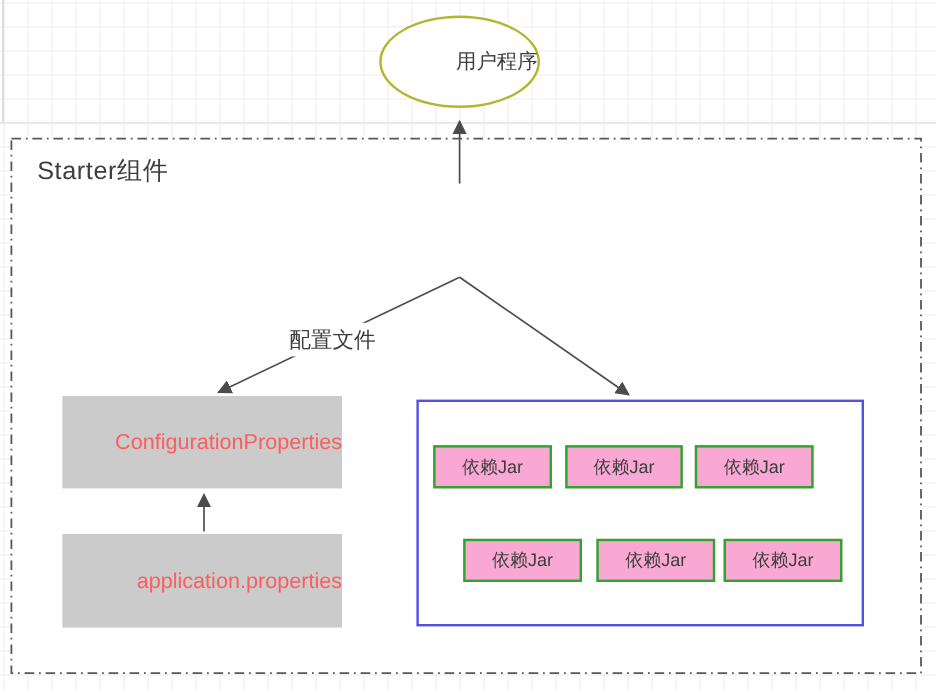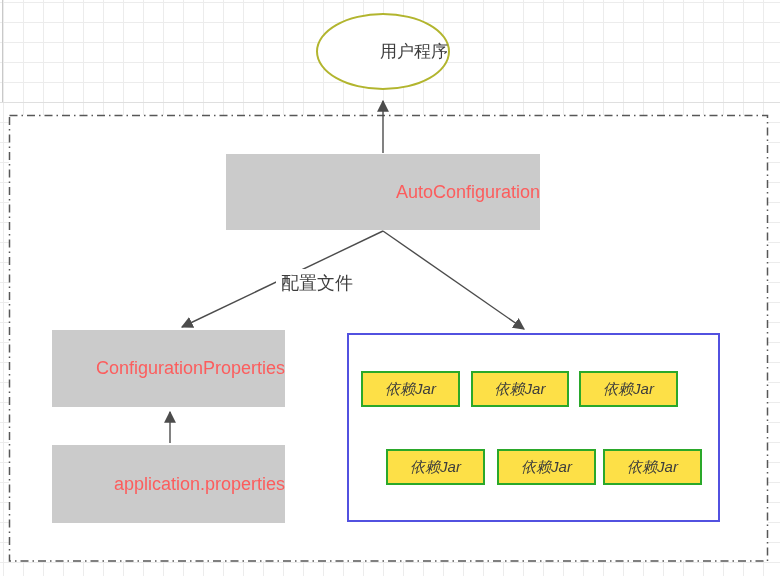--- a/index.html
+++ b/index.html
@@ -66,33 +66,33 @@
     left:316px;top:13px;width:134px;height:77px;
     background:#ffffff;border:2px solid var(--ellipse-border);
     border-radius:50%;color:var(--text-dark);font-size:17px;
   }
   .auto-config{left:226px;top:154px;width:314px;height:76px;}
   .config-props{left:52px;top:330px;width:233px;height:77px;}
   .app-props{left:52px;top:445px;width:233px;height:78px;}
   .edge-label{
     position:absolute;transform:translate(-50%,-50%);
     background:#ffffff;padding:2px 5px;
-    font-size:18px;color:var(--text-dark);z-index:3;white-space:nowrap;margin-left:40px;
+    font-size:18px;color:var(--text-dark);z-index:3;white-space:nowrap;
   }
   .edge-label.config-file{left:277px;top:283px;}
   .edge-label.maven-dep{left:462px;top:283px;}
   .blue-box{
     position:absolute;left:347px;top:333px;width:373px;height:189px;
     background:#ffffff;border:2px solid var(--blue-border);
     z-index:3;box-sizing:border-box;
   }
   .jar-node{
     position:absolute;display:flex;align-items:center;justify-content:center;
-    background:#fde047;border:2px solid var(--green-border);
-    box-sizing:border-box;font-size:15px;color:var(--text-dark);font-style:italic;
+    background:#f9a8d4;border:2px solid var(--green-border);
+    box-sizing:border-box;font-size:15px;color:var(--text-dark);
   }
   .jar-0{left:12px;top:36px;width:99px;height:36px;}
   .jar-1{left:122px;top:36px;width:98px;height:36px;}
   .jar-2{left:230px;top:36px;width:99px;height:36px;}
   .jar-3{left:37px;top:114px;width:99px;height:36px;}
   .jar-4{left:148px;top:114px;width:99px;height:36px;}
   .jar-5{left:254px;top:114px;width:99px;height:36px;}
 </style>
 </head>
 <body>
@@ -110,28 +110,26 @@
         <path d="M0,0 L10,5 L0,10 z" fill="#4c4c4c"></path>
       </marker>
     </defs>
     <rect class="dash-rect" x="9.5" y="115.5" width="758" height="445.5"></rect>
     <line class="edge" x1="383" y1="153" x2="383" y2="101" marker-end="url(#arrowhead)"></line>
     <line class="edge" x1="383" y1="231" x2="182" y2="327" marker-end="url(#arrowhead)"></line>
     <line class="edge" x1="383" y1="231" x2="524" y2="329" marker-end="url(#arrowhead)"></line>
     <line class="edge" x1="170" y1="443" x2="170" y2="412" marker-end="url(#arrowhead)"></line>
   </svg>
 
+  <div class="starter-title">Starter组件</div>
 
   <div class="node ellipse-node">
     <span>用户程序</span>
   </div>
 
-  <div class="node gray-node auto-config">
-    <span>AutoConfiguration</span>
-  </div>
 
   <div class="edge-label config-file">配置文件</div>
 
   <div class="node gray-node config-props">
     <span>ConfigurationProperties</span>
   </div>
 
   <div class="node gray-node app-props">
     <span>application.properties</span>
   </div>

